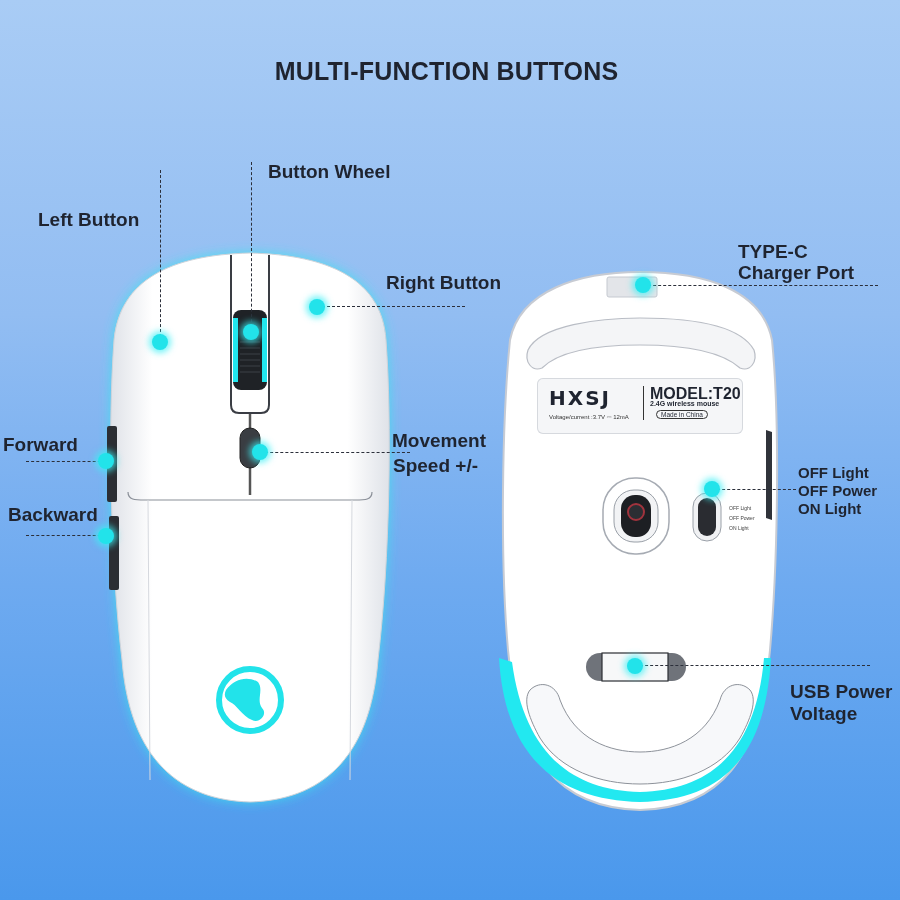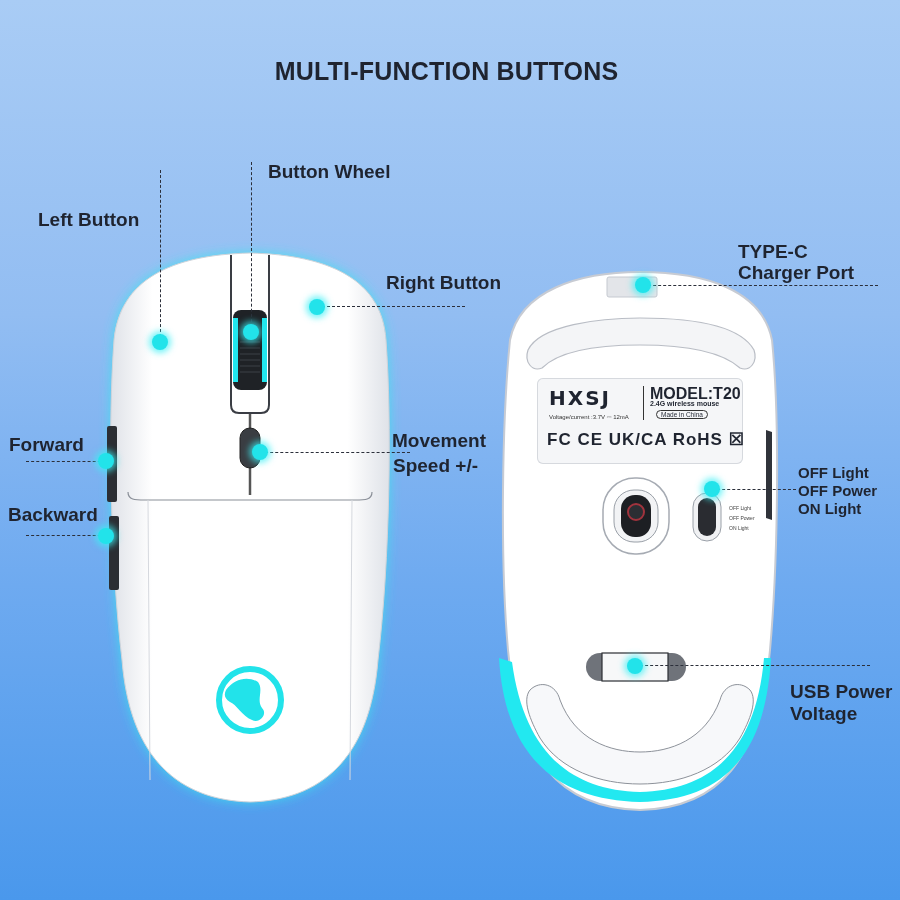--- a/index.html
+++ b/index.html
@@ -7,21 +7,21 @@
     background:linear-gradient(180deg,#a9ccf5 0%,#92bdf2 35%,#6eaaf0 65%,#4a98ec 100%);
     font-family:"Liberation Sans",sans-serif;color:#1f2430;}
   .title{position:absolute;left:0;top:33px;width:893px;text-align:center;font-size:25px;font-weight:bold;letter-spacing:0.2px;margin-top:24px;}
   .lbl{position:absolute;font-size:19px;font-weight:bold;line-height:22px;white-space:nowrap;}
   .lbl.sm{font-size:15px;line-height:18px;}
   .dash-h{position:absolute;height:0;border-top:1.5px dashed #2b2f3a;}
   .dash-v{position:absolute;width:0;border-left:1.5px dashed #2b2f3a;}
   .dot{position:absolute;width:16px;height:16px;border-radius:50%;background:#22e3ea;
     box-shadow:0 0 6px 3px rgba(60,240,245,0.7);transform:translate(-50%,-50%);}
   svg{position:absolute;left:0;top:0;}
-  .label-sticker{position:absolute;left:537px;top:378px;width:206px;height:86px;background:#f5f6f8;border-radius:6px;
+  .label-sticker{position:absolute;left:537px;top:378px;width:206px;height:56px;background:#f5f6f8;border-radius:6px;
     box-shadow:inset 0 0 0 1px #d6d9de;}
   .brand{position:absolute;left:12px;top:8px;font-size:20px;font-weight:bold;letter-spacing:2px;font-family:"DejaVu Sans",sans-serif;}
   .volt{position:absolute;left:12px;top:36px;font-size:6px;color:#333;}
   .sep{position:absolute;left:106px;top:8px;width:0;height:34px;border-left:1.5px solid #333;}
   .model{position:absolute;left:113px;top:7px;font-size:16px;font-weight:bold;}
   .wl{position:absolute;left:113px;top:22px;font-size:7px;font-weight:bold;}
   .mic{position:absolute;left:119px;top:32px;font-size:6.5px;border:1px solid #333;border-radius:8px;padding:0 4px;}
   .certs{position:absolute;left:10px;top:51px;font-size:17px;font-weight:bold;letter-spacing:1px;white-space:nowrap;}
   .sw-lbl{position:absolute;font-size:5px;color:#444;}
 </style>
@@ -103,40 +103,39 @@
   </g>
 </svg>
 
 <div class="label-sticker">
   <div class="brand">HXSJ</div>
   <div class="volt">Voltage/current :3.7V ⎓ 12mA</div>
   <div class="sep"></div>
   <div class="model">MODEL:T20</div>
   <div class="wl">2.4G wireless mouse</div>
   <div class="mic">Made in China</div>
-  <div class="certs">FC CE UK/CA RoHS ☒</div>
 </div>
 
 <div class="sw-lbl" style="left:729px;top:505px;">OFF Light</div>
 <div class="sw-lbl" style="left:729px;top:515px;">OFF Power</div>
 <div class="sw-lbl" style="left:729px;top:525px;">ON Light</div>
 
 <div class="lbl" style="left:38px;top:169px;margin-top:40px;">Left Button</div>
 <div class="dash-v" style="left:160px;top:170px;height:172px;"></div>
 <div class="dot" style="left:160px;top:342px;"></div>
 
 <div class="lbl" style="left:268px;top:161px;">Button Wheel</div>
 <div class="dash-v" style="left:251px;top:162px;height:170px;"></div>
 <div class="dot" style="left:251px;top:332px;"></div>
 
 <div class="lbl" style="left:386px;top:272px;">Right Button</div>
 <div class="dash-h" style="left:317px;top:306px;width:148px;"></div>
 <div class="dot" style="left:317px;top:307px;"></div>
 
-<div class="lbl" style="left:9px;top:434px;">Forward</div>
+<div class="lbl" style="left:3px;top:434px;">Forward</div>
 <div class="dash-h" style="left:26px;top:461px;width:80px;"></div>
 <div class="dot" style="left:106px;top:461px;"></div>
 
 <div class="lbl" style="left:8px;top:504px;">Backward</div>
 <div class="dash-h" style="left:26px;top:535px;width:80px;"></div>
 <div class="dot" style="left:106px;top:536px;"></div>
 
 <div class="lbl" style="left:392px;top:430px;">Movement</div>
 <div class="lbl" style="left:393px;top:455px;">Speed +/-</div>
 <div class="dash-h" style="left:260px;top:452px;width:150px;"></div>

